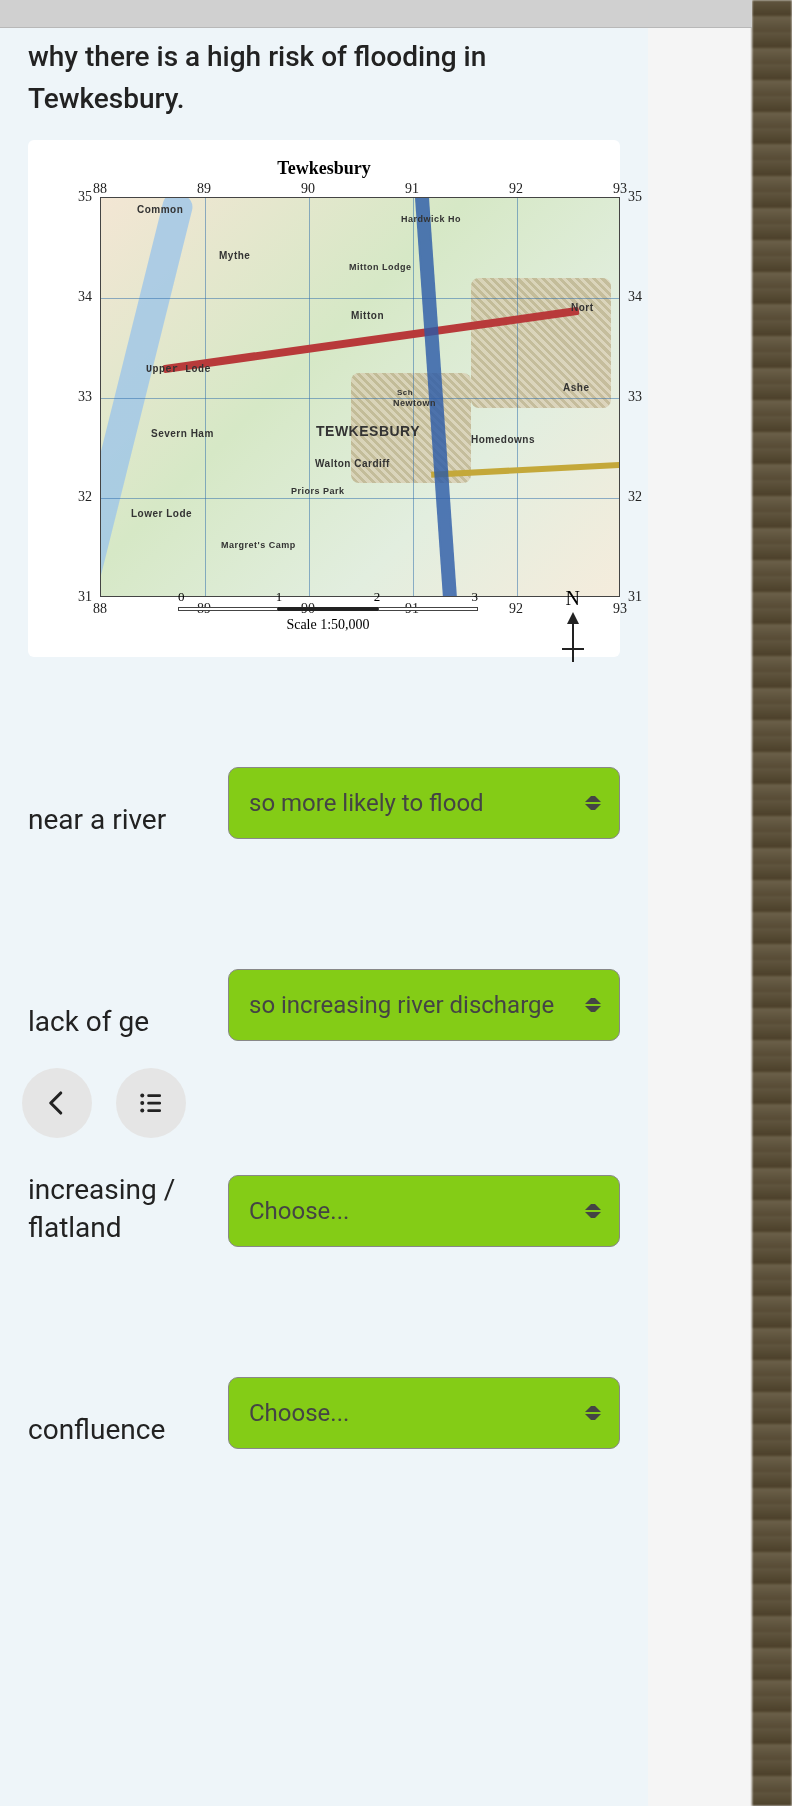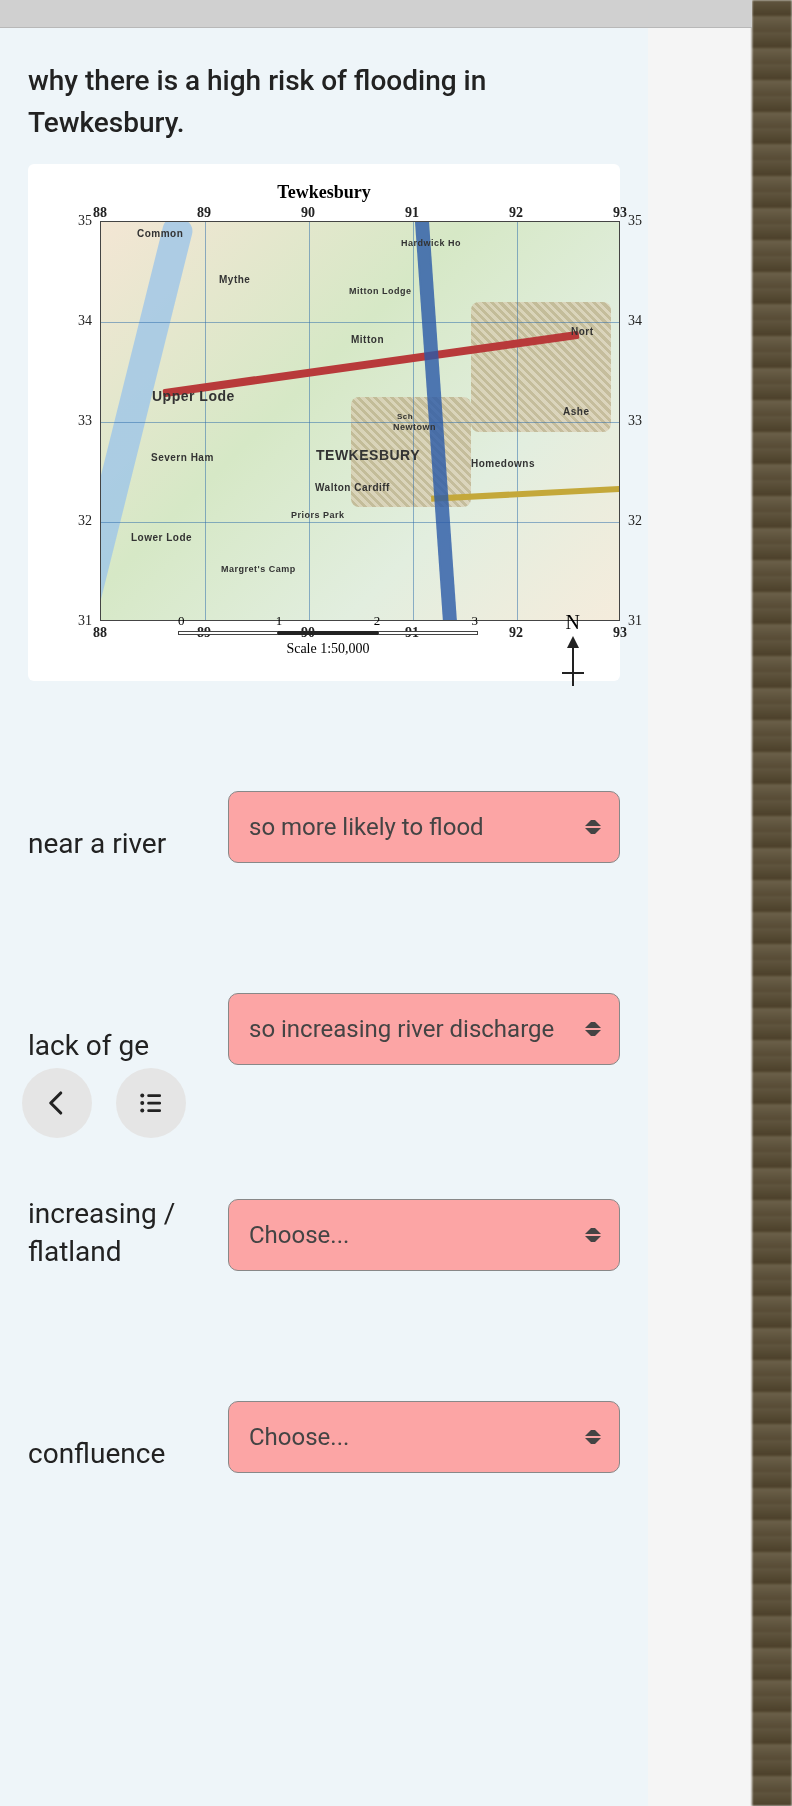--- a/index.html
+++ b/index.html
@@ -30,21 +30,21 @@
       width: 752px;
       height: 28px;
       background: #d0d0d0;
       border-bottom: 1px solid #b8b8b8;
     }
     .content {
       position: absolute;
       top: 28px;
       left: 0;
       width: 648px;
-      padding: 32px 28px 40px 28px;
+      padding: 8px 28px 40px 28px;
       background: #eef5f9;
       min-height: 1778px;
     }
     .question {
       font-size: 28px;
       line-height: 1.5;
       color: #222;
       font-weight: 500;
       margin-bottom: 20px;
     }
@@ -87,21 +87,21 @@
       position: absolute;
       font-size: 13px;
       font-weight: 600;
       color: #333;
       letter-spacing: 0.5px;
       z-index: 10;
       font-family: Arial, sans-serif;
     }
     .grid-line-v { position: absolute; top:0; width:1px; height:100%; background:#2a6aaa; opacity:0.5;}
     .grid-line-h { position: absolute; left:0; height:1px; width:100%; background:#2a6aaa; opacity:0.5;}
-    .tick-top, .tick-bottom { position: absolute; font-size: 14px; font-family: Georgia, serif; color:#222;font-weight:bold;}
+    .tick-top, .tick-bottom { position: absolute; font-size: 14px; font-family: Georgia, serif; color:#222;}
     .tick-top { top: -6px; transform: translateX(-50%);}
     .tick-bottom { bottom: -6px; transform: translateX(-50%);}
     .tick-left, .tick-right { position: absolute; font-size: 14px; font-family: Georgia, serif; color:#222;}
     .tick-left { left: 32px; transform: translateY(-50%);}
     .tick-right { left: 582px; transform: translateY(-50%);}
     .scale-bar {
       position: absolute;
       left: 150px;
       bottom: 42px;
       width: 300px;
@@ -149,21 +149,21 @@
       font-size: 28px;
       line-height: 1.35;
       color: #222;
       padding-right: 12px;
     }
     .select {
       flex: 1;
       height: 72px;
       border: 1px solid #888;
       border-radius: 10px;
-      background: #fca5a5;
+      background: #84cc16;
       display: flex;
       align-items: center;
       padding: 0 54px 0 20px;
       font-size: 24px;
       color: #444;
       position: relative;
       cursor: pointer;
     }
     .select .caret {
       position: absolute;
@@ -251,21 +251,21 @@
         <div class="grid-line-v" style="left:104px"></div>
         <div class="grid-line-v" style="left:208px"></div>
         <div class="grid-line-v" style="left:312px"></div>
         <div class="grid-line-v" style="left:416px"></div>
         <div class="grid-line-h" style="top:100px"></div>
         <div class="grid-line-h" style="top:200px"></div>
         <div class="grid-line-h" style="top:300px"></div>
 
         <div class="map-label" style="left:215px; top:225px; font-size:14px;">TEWKESBURY</div>
         <div class="map-label" style="left:50px; top:230px; font-size:10px;">Severn Ham</div>
-        <div class="map-label" style="left:51px; top:166px; font-size:14px;">Upper Lode</div>
+        <div class="map-label" style="left:45px; top:166px; font-size:10px;font-family:Liberation Mono, monospace;">Upper Lode</div>
         <div class="map-label" style="left:30px; top:310px; font-size:10px;">Lower Lode</div>
         <div class="map-label" style="left:250px; top:112px; font-size:10px;">Mitton</div>
         <div class="map-label" style="left:248px; top:64px; font-size:9px;">Mitton Lodge</div>
         <div class="map-label" style="left:118px; top:52px; font-size:10px;">Mythe</div>
         <div class="map-label" style="left:36px; top:6px; font-size:10px;text-align:right;">Common</div>
         <div class="map-label" style="left:214px; top:260px; font-size:10px;">Walton Cardiff</div>
         <div class="map-label" style="left:292px; top:200px; font-size:9px;">Newtown</div>
         <div class="map-label" style="left:300px; top:16px; font-size:9px;">Hardwick Ho</div>
         <div class="map-label" style="left:370px; top:236px; font-size:10px;">Homedowns</div>
         <div class="map-label" style="left:470px; top:104px; font-size:10px;">Nort</div>

